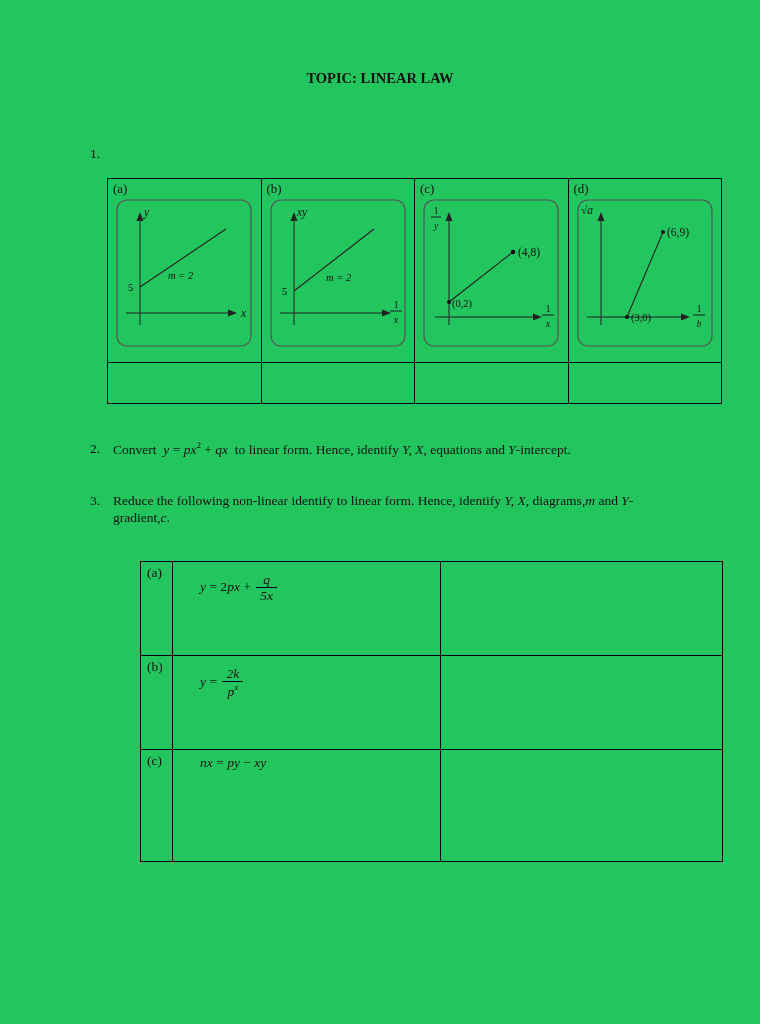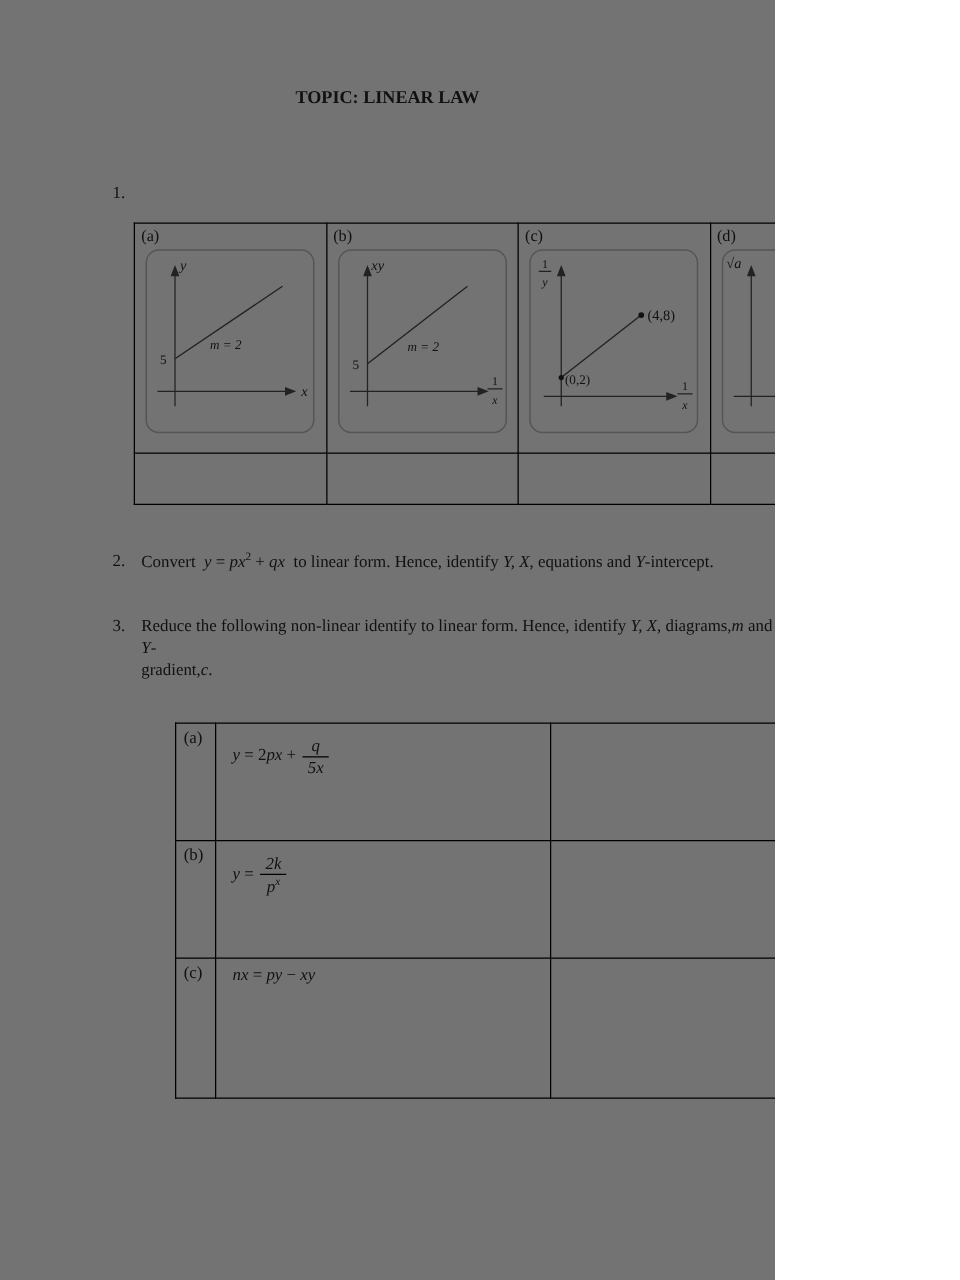--- a/index.html
+++ b/index.html
@@ -1,17 +1,17 @@
 <!DOCTYPE html>
 <html><head>
 <meta charset="utf-8">
 <style>
   html,body{margin:0;padding:0;background:#fff;}
   .page{
-    position:relative;width:620px;height:1024px;background:#737373;overflow:hidden;
+    position:relative;width:760px;height:1024px;background:#22c55e;overflow:hidden;
     font-family:"Liberation Serif","DejaVu Serif",serif;color:#111;
   }
   .title{margin:70px 0 0 0;text-align:center;font-weight:bold;font-size:14.5px;}
   .qline{display:flex;margin:58px 0 0 90px;font-size:13.5px;line-height:1.3;}
   .qnum{width:23px;flex:0 0 23px;}
   .qtext{max-width:612px;}
   .it{font-style:italic;}
   sup{font-size:9px;}
   
   table{border-collapse:collapse;}
@@ -28,21 +28,21 @@
   .tSi{font-size:10.5px;font-style:italic;}
   .tF{font-size:9.5px;text-anchor:middle;}
   .tFi{font-size:9.5px;text-anchor:middle;font-style:italic;}
   .ax{stroke:#222;stroke-width:1;}
   .dl{stroke:#222;stroke-width:1.1;}
   .bx{fill:none;stroke:#555;stroke-width:1.2;}
   
   .t2{margin:34px 0 0 140px;width:582px;table-layout:fixed;}
   .t2 td{border:1px solid #000;vertical-align:top;font-size:13.5px;}
   .t2 .labcell{padding:3px 0 0 6px;}
-  .t2 .eqcell{padding:10px 0 0 13px;}
+  .t2 .eqcell{padding:10px 0 0 27px;}
   .frac{display:inline-block;text-align:center;vertical-align:middle;font-style:italic;margin:0 2px;}
   .fnum{display:block;padding:0 4px;border-bottom:1px solid #000;line-height:1.15;}
   .fden{display:block;padding:0 4px;line-height:1.15;}
 </style>
 </head>
 <body>
 
 <div class="page">
 
   <div class="title">TOPIC: LINEAR LAW</div>

